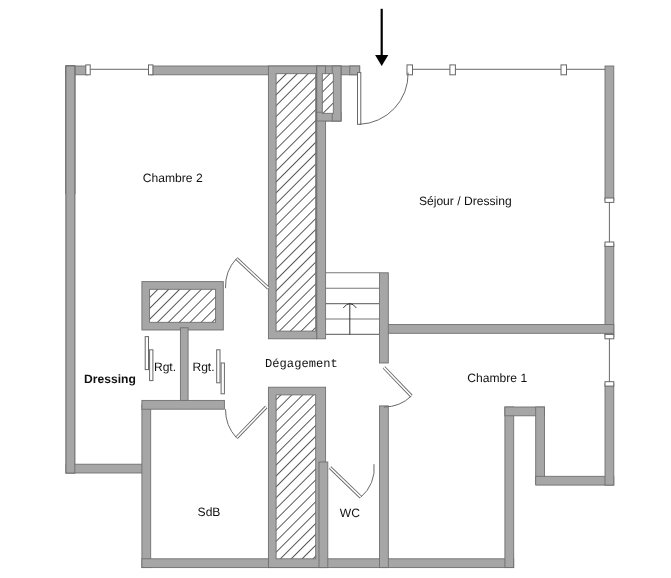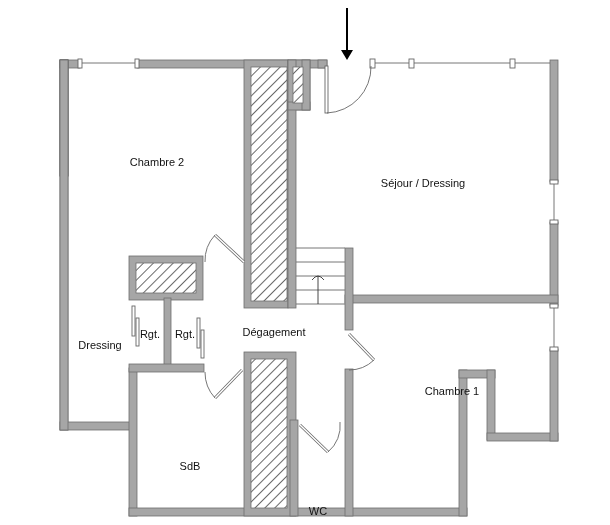--- a/index.html
+++ b/index.html
@@ -131,19 +131,19 @@
     <line x1="296" y1="276" x2="345" y2="276" stroke="#777"></line>
     <line x1="296" y1="290" x2="345" y2="290" stroke="#777"></line>
     <line x1="296" y1="304" x2="345" y2="304" stroke="#777"></line>
     <line x1="318" y1="276" x2="318" y2="304" stroke="#333" stroke-width="0.9"></line>
     <path d="M312,280 Q318,272 324,280" fill="none" stroke="#333" stroke-width="0.9"></path>
   </g>
 </svg>
 
 <div class="label" style="left:157px;top:162px;">Chambre 2</div>
 <div class="label" style="left:423px;top:183px;">Séjour / Dressing</div>
-<div class="label" style="left:274px;top:332px;">Dégagement</div>
-<div class="label" style="left:452px;top:344px;margin-top:47px;">Chambre 1</div>
-<div class="label" style="left:100px;top:345px;">Dressing</div>
+<div class="label" style="left:274px;top:332px;font-family:Liberation Mono, monospace;">Dégagement</div>
+<div class="label" style="left:452px;top:344px;">Chambre 1</div>
+<div class="label" style="left:100px;top:345px;font-weight:bold;">Dressing</div>
 <div class="label" style="left:150px;top:334px;">Rgt.</div>
 <div class="label" style="left:185px;top:334px;">Rgt.</div>
 <div class="label" style="left:190px;top:466px;">SdB</div>
-<div class="label" style="left:318px;top:467px;margin-top:44px;">WC</div>
+<div class="label" style="left:318px;top:467px;">WC</div>
 
 </body></html>

